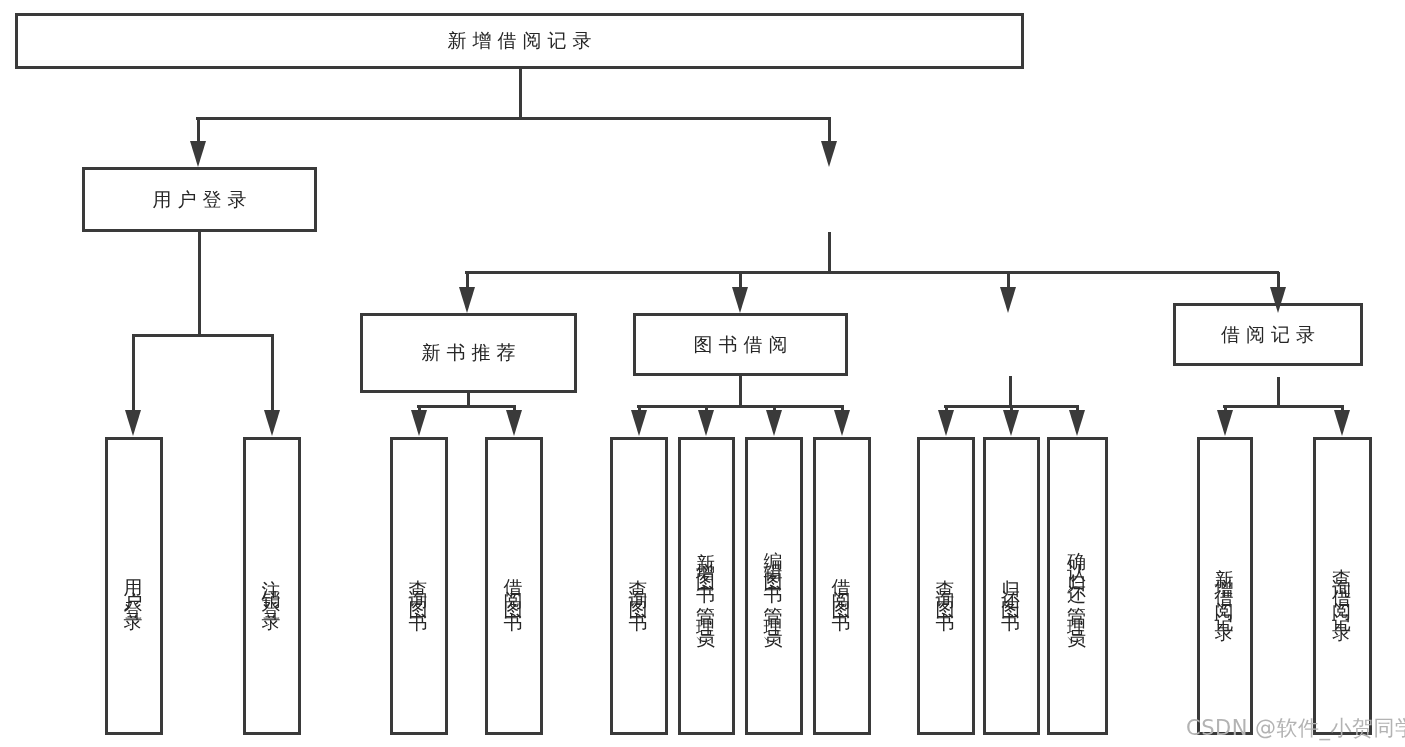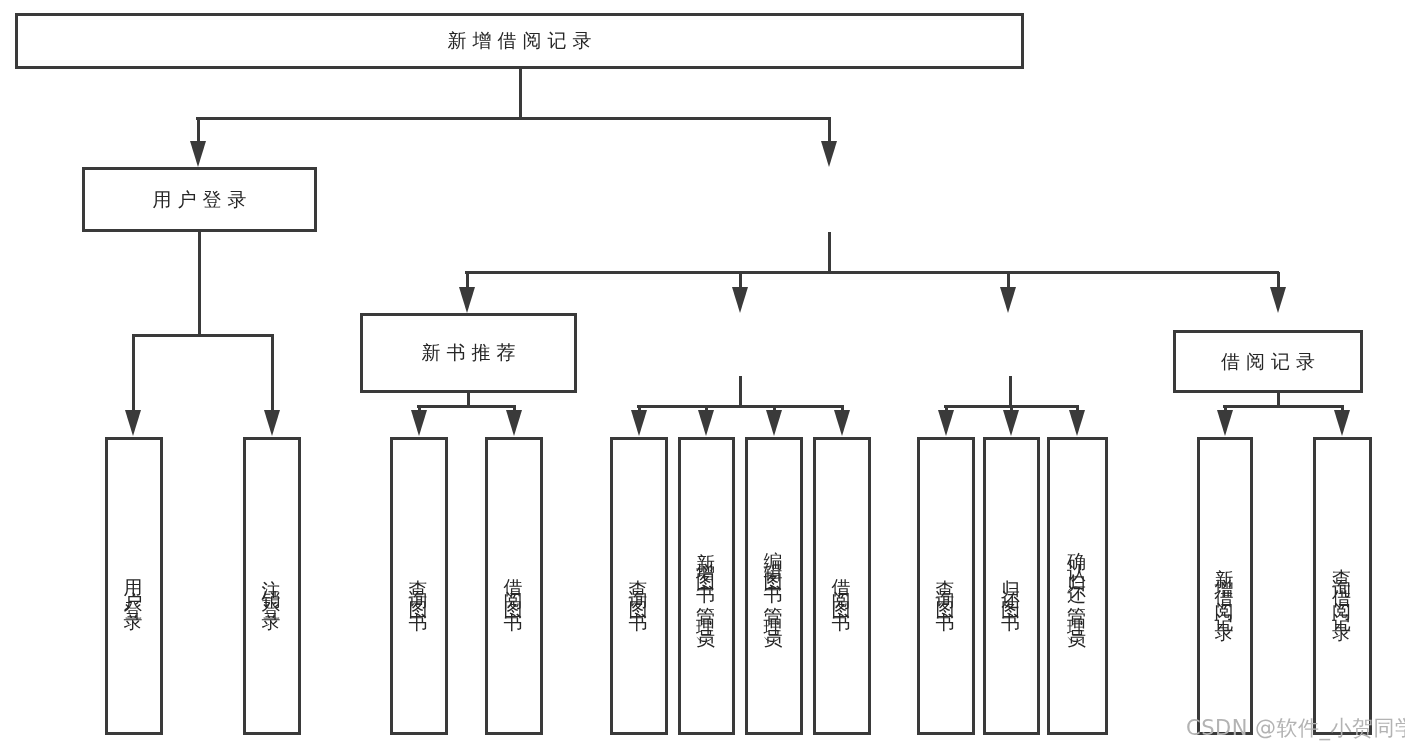--- a/index.html
+++ b/index.html
@@ -43,21 +43,22 @@
 </head>
 <body>
 
 <div class="stage">
 
   <div class="h" style="left:15px;top:13px;width:1009px;height:56px;">新增借阅记录</div>
 
   <div class="h" style="left:82px;top:167px;width:235px;height:65px;">用户登录</div>
 
   <div class="h" style="left:360px;top:313px;width:217px;height:80px;">新书推荐</div>
-  <div class="h" style="left:1173px;top:330px;width:190px;height:63px;">借阅记录</div>
+  <div class="h" style="left:633px;top:313px;width:215px;height:63px;">图书借阅</div>
+  <div class="h" style="left:1173px;top:303px;width:190px;height:63px;">借阅记录</div>
 
   <div class="v" style="left:105px;width:58px;">
     <span class="t">用户登录</span>
     </div>
   <div class="v" style="left:243px;width:58px;">
     <span class="t">注销登录</span>
     </div>
 
   <div class="v" style="left:390px;width:58px;">
     <span class="t">查询图书</span>

